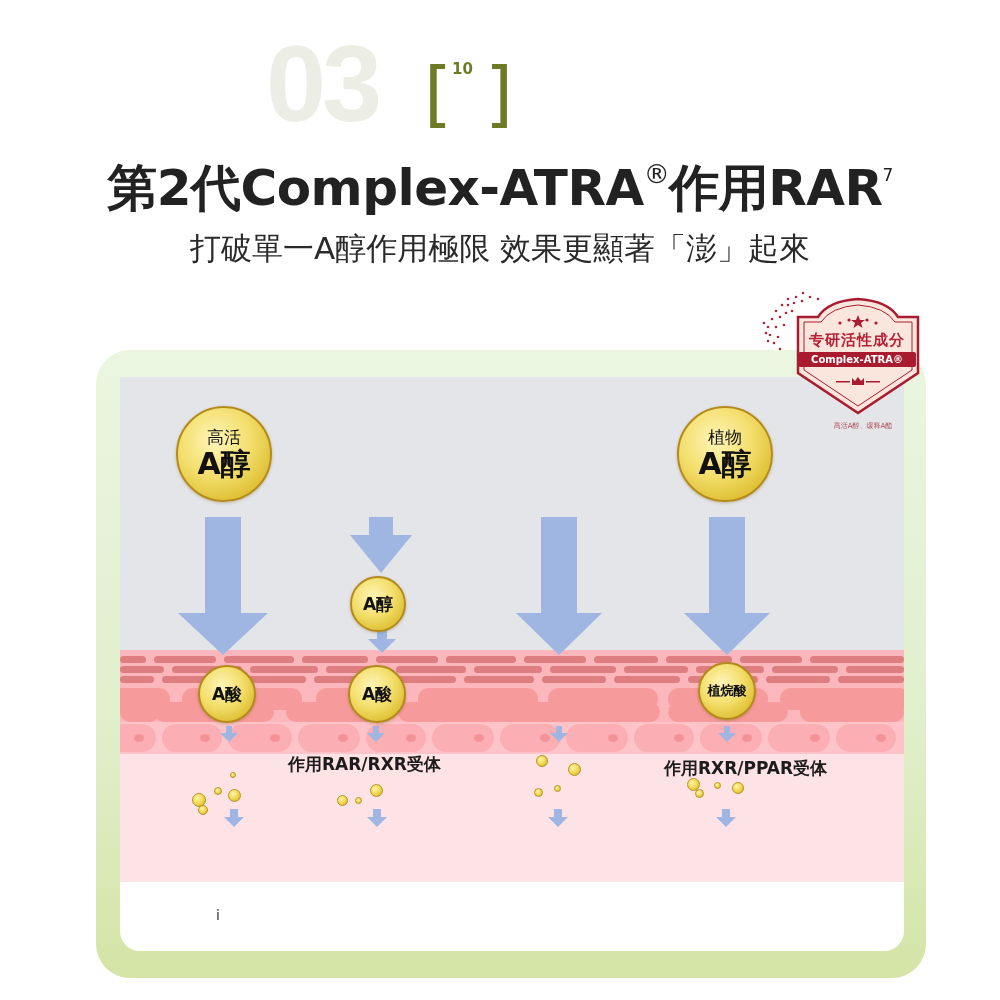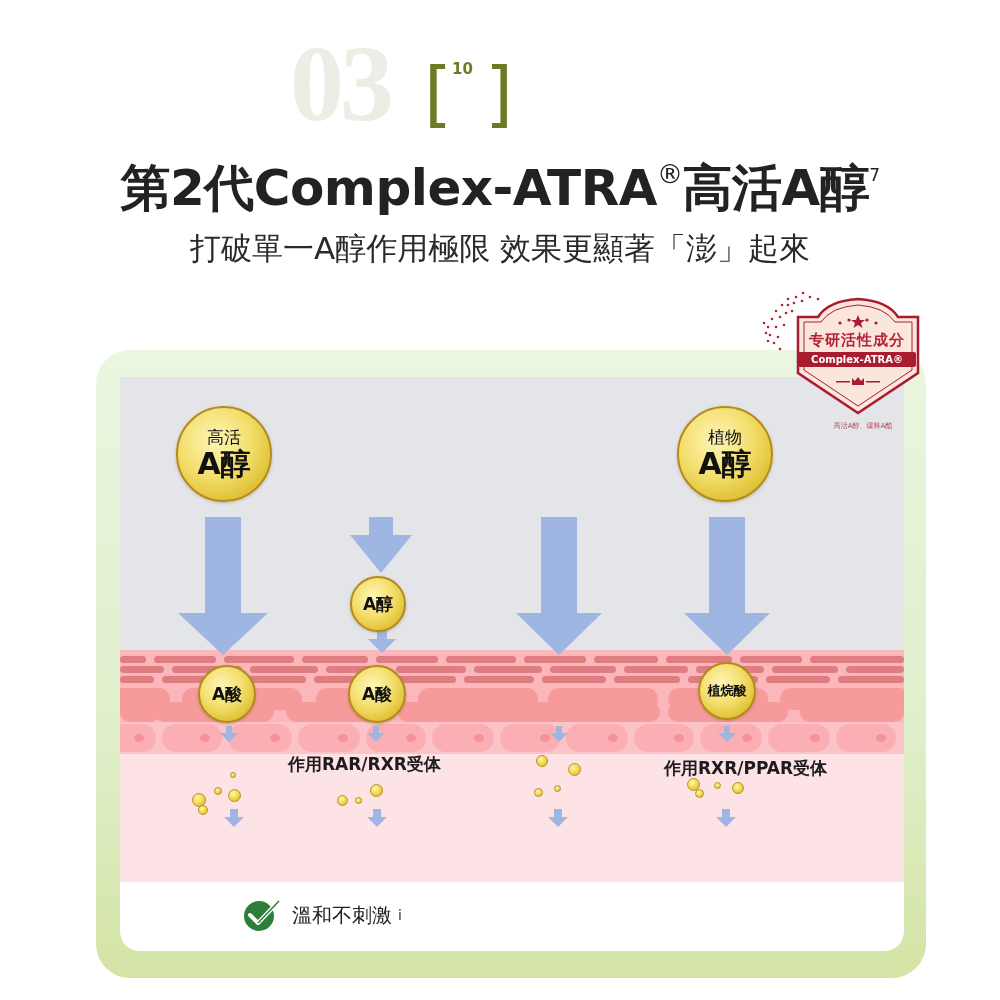--- a/index.html
+++ b/index.html
@@ -1,22 +1,22 @@
 <!DOCTYPE html>
 <html><head>
 <meta charset="utf-8">
 <style>
   * { box-sizing: border-box; margin: 0; padding: 0; }
   html, body { width: 1000px; height: 1000px; background: #ffffff; overflow: hidden; }
   body { position: relative; font-family: "DejaVu Sans", "Liberation Sans", sans-serif; }
 
   
   .sec-num {
-    position: absolute; left: 290px; top: 30px;
-    font-family: Liberation Serif, serif; font-weight: bold;
+    position: absolute; left: 266px; top: 30px;
+    font-family: Liberation Sans, sans-serif; font-weight: bold;
     font-size: 108px; letter-spacing: -4px; line-height: 1;
     color: #eceee6;
   }
   .sec-title {
     position: absolute; left: 424px; top: 50px; height: 86px;
     display: flex; align-items: center;
     color: #6f7a27; font-weight: bold;
   }
   .sec-title .br { font-family: "DejaVu Sans", sans-serif; font-weight: normal; font-size: 72px; line-height: 1; color: #6f7a27; }
   .sec-title .txt { font-size: 66px; letter-spacing: 2px; margin: 0 4px 0 14px; line-height: 1; }
@@ -96,21 +96,21 @@
 </head>
 <body>
 
 <div class="sec-num">03</div>
 <div class="sec-title">
   <span class="br">[</span>
   <sup>10</sup>
   <span class="br">]</span>
 </div>
 
-<div class="main-title"><span>第2代Complex-ATRA</span><span class="reg">®</span><span>高活A醇</span><sup>7</sup></div>
+<div class="main-title"><span>第2代Complex-ATRA</span><span class="reg">®</span><span>作用RAR</span><sup>7</sup></div>
 
 <div class="subtitle">打破單一A醇作用極限 效果更顯著「澎」起來</div>
 
 <div class="frame"></div>
 
 <div class="panel">
   <div class="gray-zone"></div>
 
   <div class="skin-zone">
     <div class="skin-top">
@@ -292,28 +292,20 @@
   </div>
   <div class="coin mini" style="left:228px;top:288px;width:58px;height:58px">
     <span class="big">A酸</span>
   </div>
   <div class="coin mini" style="left:578px;top:285px;width:58px;height:58px">
     <span class="tiny">植烷酸</span>
   </div>
 </div>
 
 <div class="benefits">
-  <div class="benefit">
-    <svg class="chk" viewBox="0 0 40 36">
-      <ellipse cx="17" cy="19" rx="15" ry="15" fill="#2e7d3a"></ellipse>
-      <path d="M8 18 L16 26 L37 4" stroke="#ffffff" stroke-width="4" fill="none" stroke-linecap="round" stroke-linejoin="round"></path>
-      <path d="M16 26 L37 4" stroke="#2e7d3a" stroke-width="1.5" fill="none"></path>
-    </svg>
-    <span class="lbl">溫和不刺激</span>
-  </div>
   <span class="info-i">i</span>
 </div>
 
 <div class="badge">
   <svg class="burst" width="90" height="90" viewBox="0 0 90 90">
     <g fill="#b32235">
       <circle cx="45" cy="8" r="1.3"></circle>
         <circle cx="38" cy="12" r="1.3"></circle>
         <circle cx="52" cy="12" r="1.3"></circle>
       <circle cx="30" cy="14" r="1.3"></circle>

